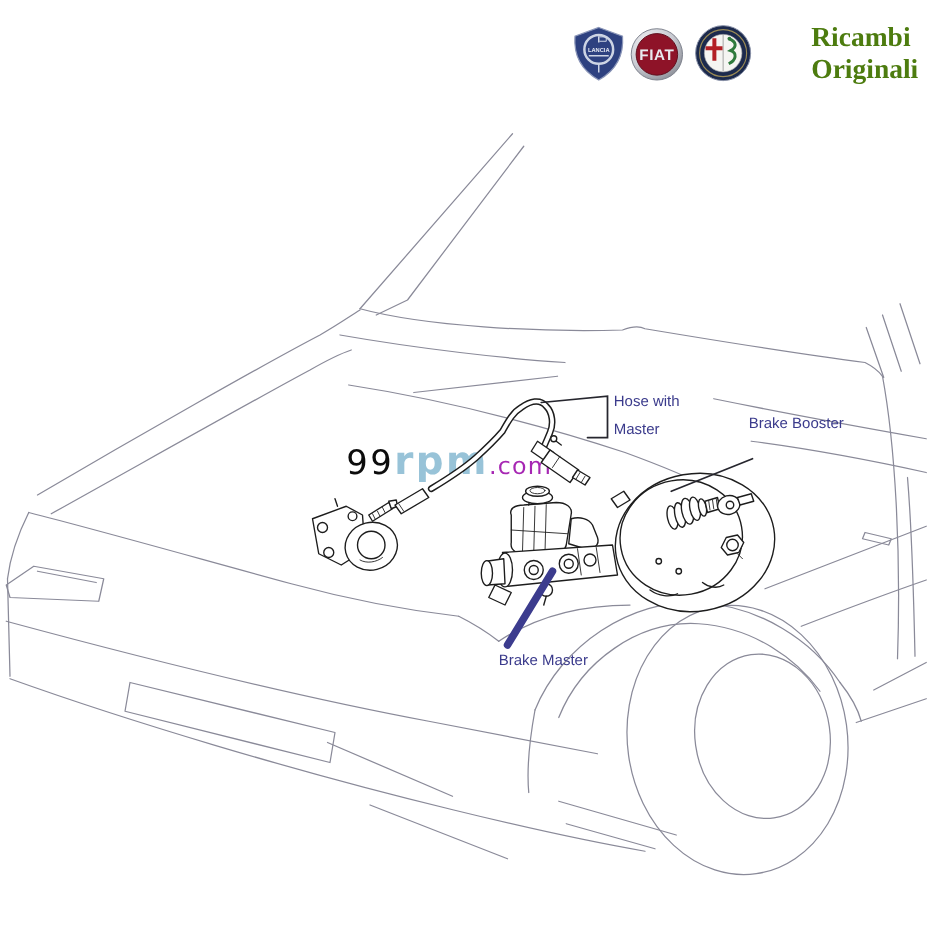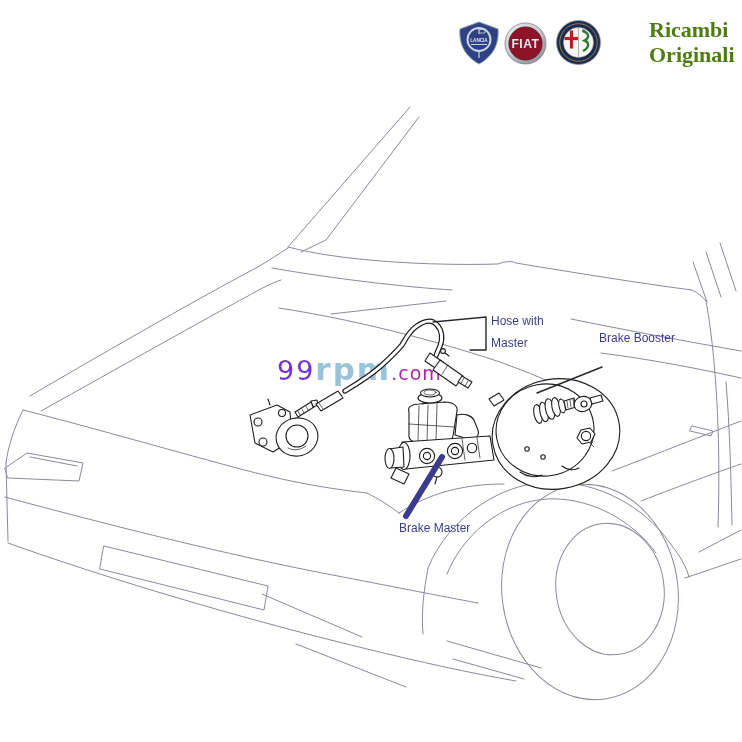--- a/index.html
+++ b/index.html
@@ -5,21 +5,21 @@
   html,body{margin:0;padding:0;background:#fff;}
   .stage{
     position:relative;width:742px;height:742px;background:#ffffff;
     overflow:hidden;font-family:"Liberation Sans",sans-serif;
   }
   
   .watermark{
     position:absolute;left:277px;top:351px;display:flex;align-items:baseline;
     user-select:none;opacity:.95;z-index:1;font-family:"DejaVu Sans",sans-serif;
   }
-  .wm-a{font-size:27px;color:#6d28d9;letter-spacing:2px;}
+  .wm-a{font-size:27px;color:#000000;letter-spacing:2px;}
   .wm-b{font-size:31px;font-weight:bold;color:#93c0d6;letter-spacing:2px;}
   .wm-c{font-size:19px;color:#a21caf;letter-spacing:1px;}
   
   svg.art{position:absolute;left:0;top:0;z-index:2;}
   .car path,.car ellipse,.car line{stroke:#8a8a99;stroke-width:1;fill:none;stroke-linecap:round;stroke-linejoin:round;}
   .parts path,.parts ellipse,.parts circle,.parts line{stroke:#1d1d1d;stroke-width:1.1;fill:none;stroke-linecap:round;stroke-linejoin:round;}
   .parts .wfill{fill:#ffffff;}
   .parts .thin{stroke-width:.7;}
   .callout{stroke:#26262e;stroke-width:1.4;fill:none;stroke-linecap:round;}
   .pointer{stroke:#3c3c8e;stroke-width:6;stroke-linecap:round;}

